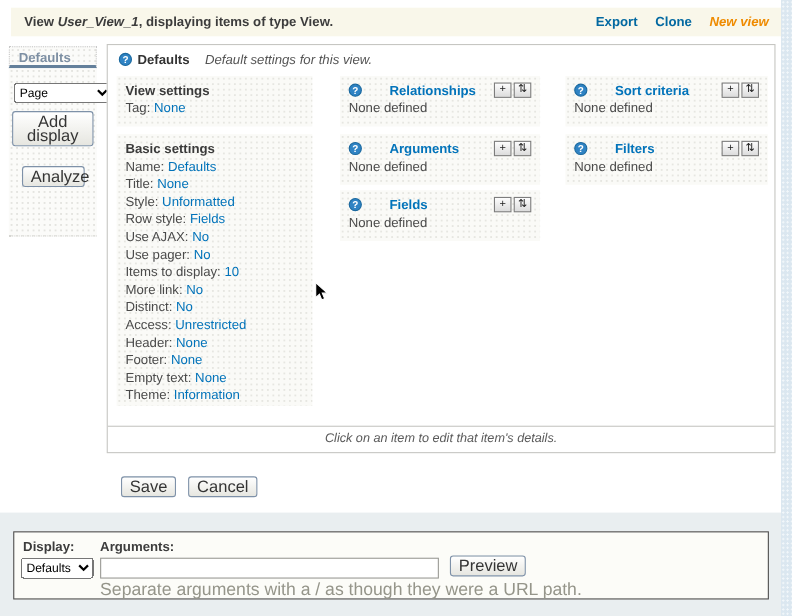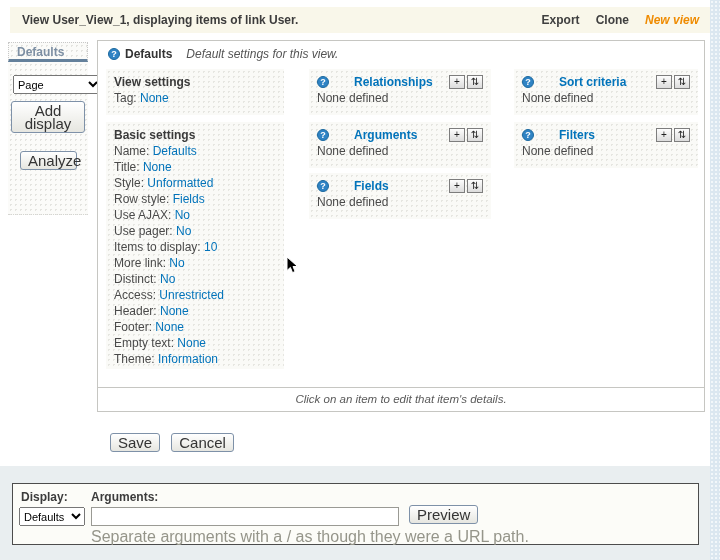--- a/index.html
+++ b/index.html
@@ -13,23 +13,23 @@
     background-image:radial-gradient(#f2f7fa 1px, rgba(0,0,0,0) 1px);
     background-size:4px 4px; z-index:5; }
 
   
   .bottom-area { position:absolute; left:0; top:466px; width:710px; height:94px; background:#e9eef0; }
 
   
   .msg-bar { position:absolute; left:10px; top:7px; width:701px; height:26px;
     background:#f9f7ea; display:flex; align-items:center; padding:0 12px; }
   .msg-text { font-weight:bold; color:#3c3c3c; white-space:pre; }
-  .msg-text .vname { }
+  .msg-text .vname { font-style:italic; }
   .msg-links { margin-left:auto; display:flex; gap:16px; font-weight:bold; }
-  .msg-links .lnk { color:#404040; cursor:pointer; }
+  .msg-links .lnk { color:#0369a1; cursor:pointer; }
   .msg-links .lnk-new { color:#ef8b01; font-style:italic; }
 
   
   .sidebar { position:absolute; left:8px; top:42px; width:80px; height:176px; }
   .sb-tab { height:20px; line-height:18px; padding-left:8px; font-weight:bold; color:#7d8fa3;
     border-top:1px dotted #c8c8c8; border-left:1px dotted #c8c8c8; border-right:1px dotted #c8c8c8;
     border-bottom:3px solid #64809b;
     background-color:#fbfbf9; background-image:radial-gradient(#e4e4e0 1px, rgba(0,0,0,0) 1px); background-size:5px 5px;
     cursor:pointer; }
   .sb-body { position:relative; height:153px;
@@ -101,21 +101,21 @@
 </style>
 </head>
 <body>
 
 <div id="screen">
 
   <div class="bottom-area"></div>
   <div class="edge-strip"></div>
 
   <div class="msg-bar">
-    <span class="msg-text"><span>View </span><span class="vname">User_View_1</span><span>, displaying items of link User.</span></span>
+    <span class="msg-text"><span>View </span><span class="vname">User_View_1</span><span>, displaying items of type View.</span></span>
     <span class="msg-links">
       <span class="lnk">Export</span>
       <span class="lnk">Clone</span>
       <span class="lnk lnk-new">New view</span>
     </span>
   </div>
 
   <div class="sidebar">
     <div class="sb-tab">Defaults</div>
     <div class="sb-body">

